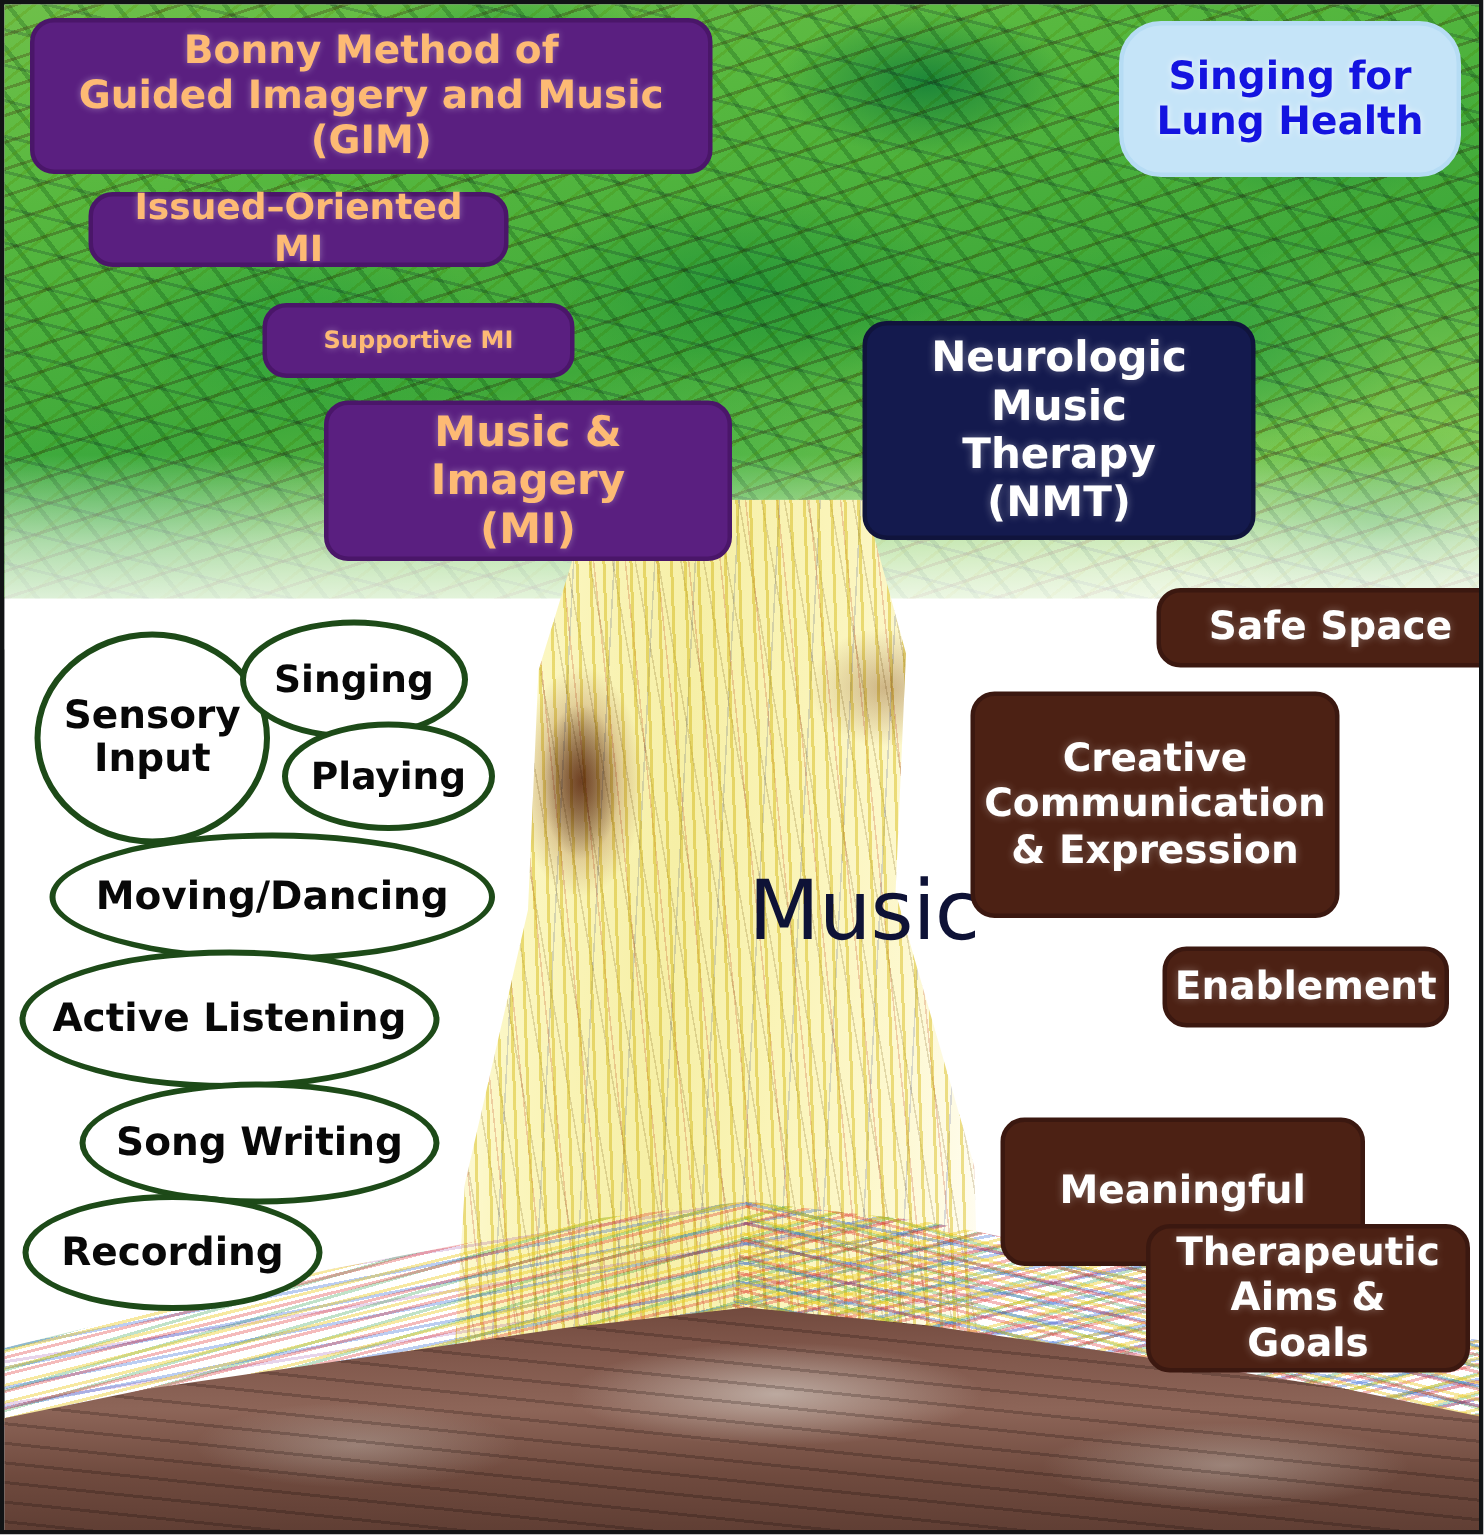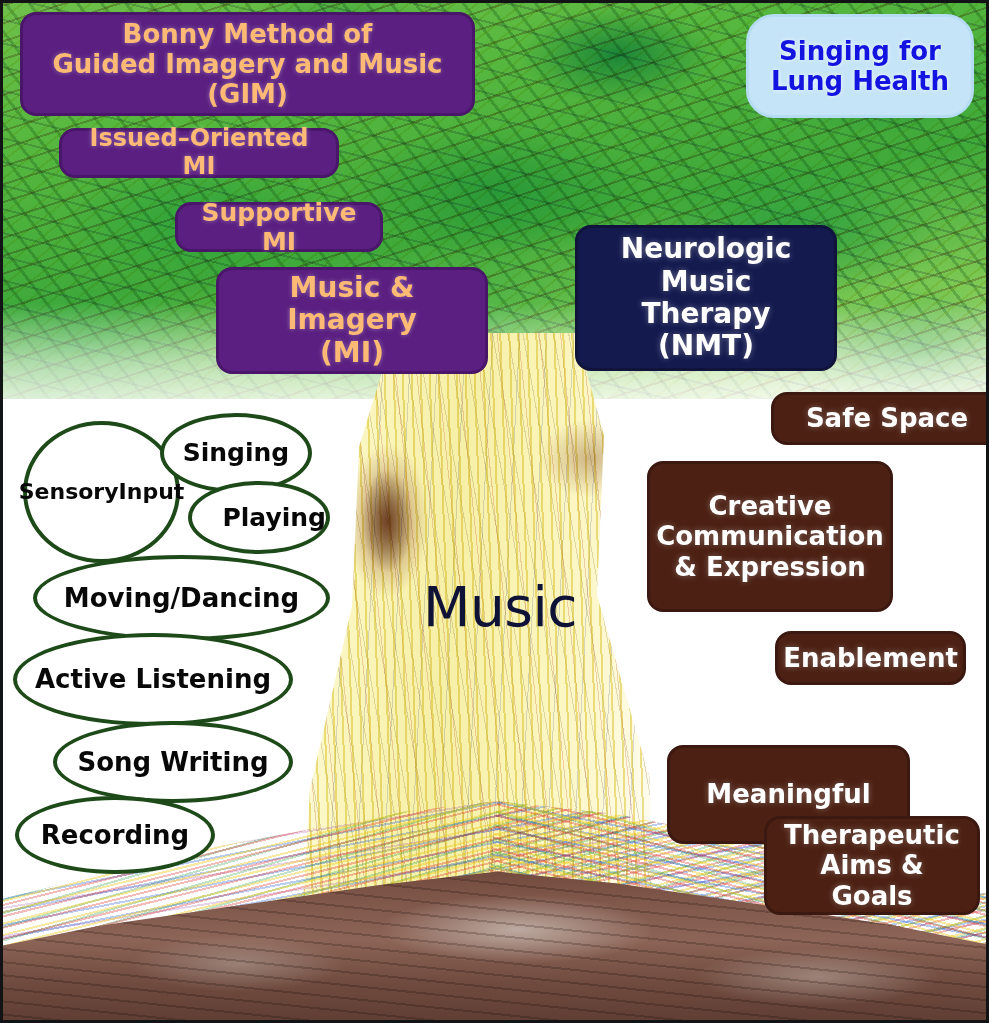--- a/index.html
+++ b/index.html
@@ -104,21 +104,21 @@
     content:"";position:absolute;inset:0;
     background:
       repeating-linear-gradient(6deg, rgba(45,25,18,.22) 0 2px, rgba(45,25,18,0) 2px 13px),
       repeating-linear-gradient(-4deg, rgba(255,255,255,.10) 0 2px, rgba(255,255,255,0) 2px 19px);
     mix-blend-mode:multiply;
   }
 
   
   #center-title{
     position:absolute;left:420px;top:576px;width:230px;
-    text-align:left;color:#0e1236;
+    text-align:right;color:#0e1236;
     font-size:55px;line-height:1.02;font-weight:400;
     letter-spacing:-.5px;
   }
   #center-title .l2{display:block;}
 
   
   .box{
     position:absolute;box-sizing:border-box;
     display:flex;align-items:center;justify-content:center;
     text-align:center;font-weight:bold;
@@ -165,45 +165,45 @@
 
   <div class="box lightblue" style="left:743px;top:11px;width:228px;height:104px;font-size:26px;flex-direction:column;border-radius:28px;">
     <span>Singing for</span>
     <span>Lung Health</span>
   </div>
 
   <div class="box purple" style="left:56px;top:125px;width:280px;height:50px;font-size:24px;">
     <span>Issued–Oriented MI</span>
   </div>
 
-  <div class="box purple" style="left:172px;top:199px;width:208px;height:50px;font-size:25px;">
+  <div class="box purple" style="left:172px;top:199px;width:208px;height:50px;font-size:16px;">
     <span>Supportive MI</span>
   </div>
 
   <div class="box purple" style="left:213px;top:264px;width:272px;height:107px;font-size:28px;flex-direction:column;">
     <span>Music &amp; Imagery</span>
     <span>(MI)</span>
   </div>
 
-  <div class="box navy" style="left:572px;top:222px;width:262px;height:146px;font-size:28px;flex-direction:column;align-items:center;">
+  <div class="box navy" style="left:572px;top:211px;width:262px;height:146px;font-size:28px;flex-direction:column;align-items:center;">
     <span>Neurologic</span>
     <span>Music Therapy</span>
     <span>(NMT)</span>
   </div>
 
-  <div class="ellipse" style="left:20px;top:418px;width:157px;height:142px;font-size:22px;flex-direction:row;text-align:right;">
+  <div class="ellipse" style="left:20px;top:418px;width:157px;height:142px;font-size:26px;flex-direction:column;text-align:right;">
     <span>Sensory</span>
     <span>Input</span>
   </div>
 
   <div class="ellipse" style="left:157px;top:410px;width:152px;height:80px;font-size:25px;">
     <span>Singing</span>
   </div>
 
-  <div class="ellipse" style="left:185px;top:478px;width:142px;height:73px;font-size:25px;justify-content:flex-end;">
+  <div class="ellipse" style="left:185px;top:478px;width:142px;height:73px;font-size:25px;">
     <span>Playing</span>
   </div>
 
   <div class="ellipse" style="left:30px;top:552px;width:297px;height:86px;font-size:26px;">
     <span>Moving/Dancing</span>
   </div>
 
   <div class="ellipse" style="left:10px;top:630px;width:280px;height:93px;font-size:26px;">
     <span>Active Listening</span>
   </div>

